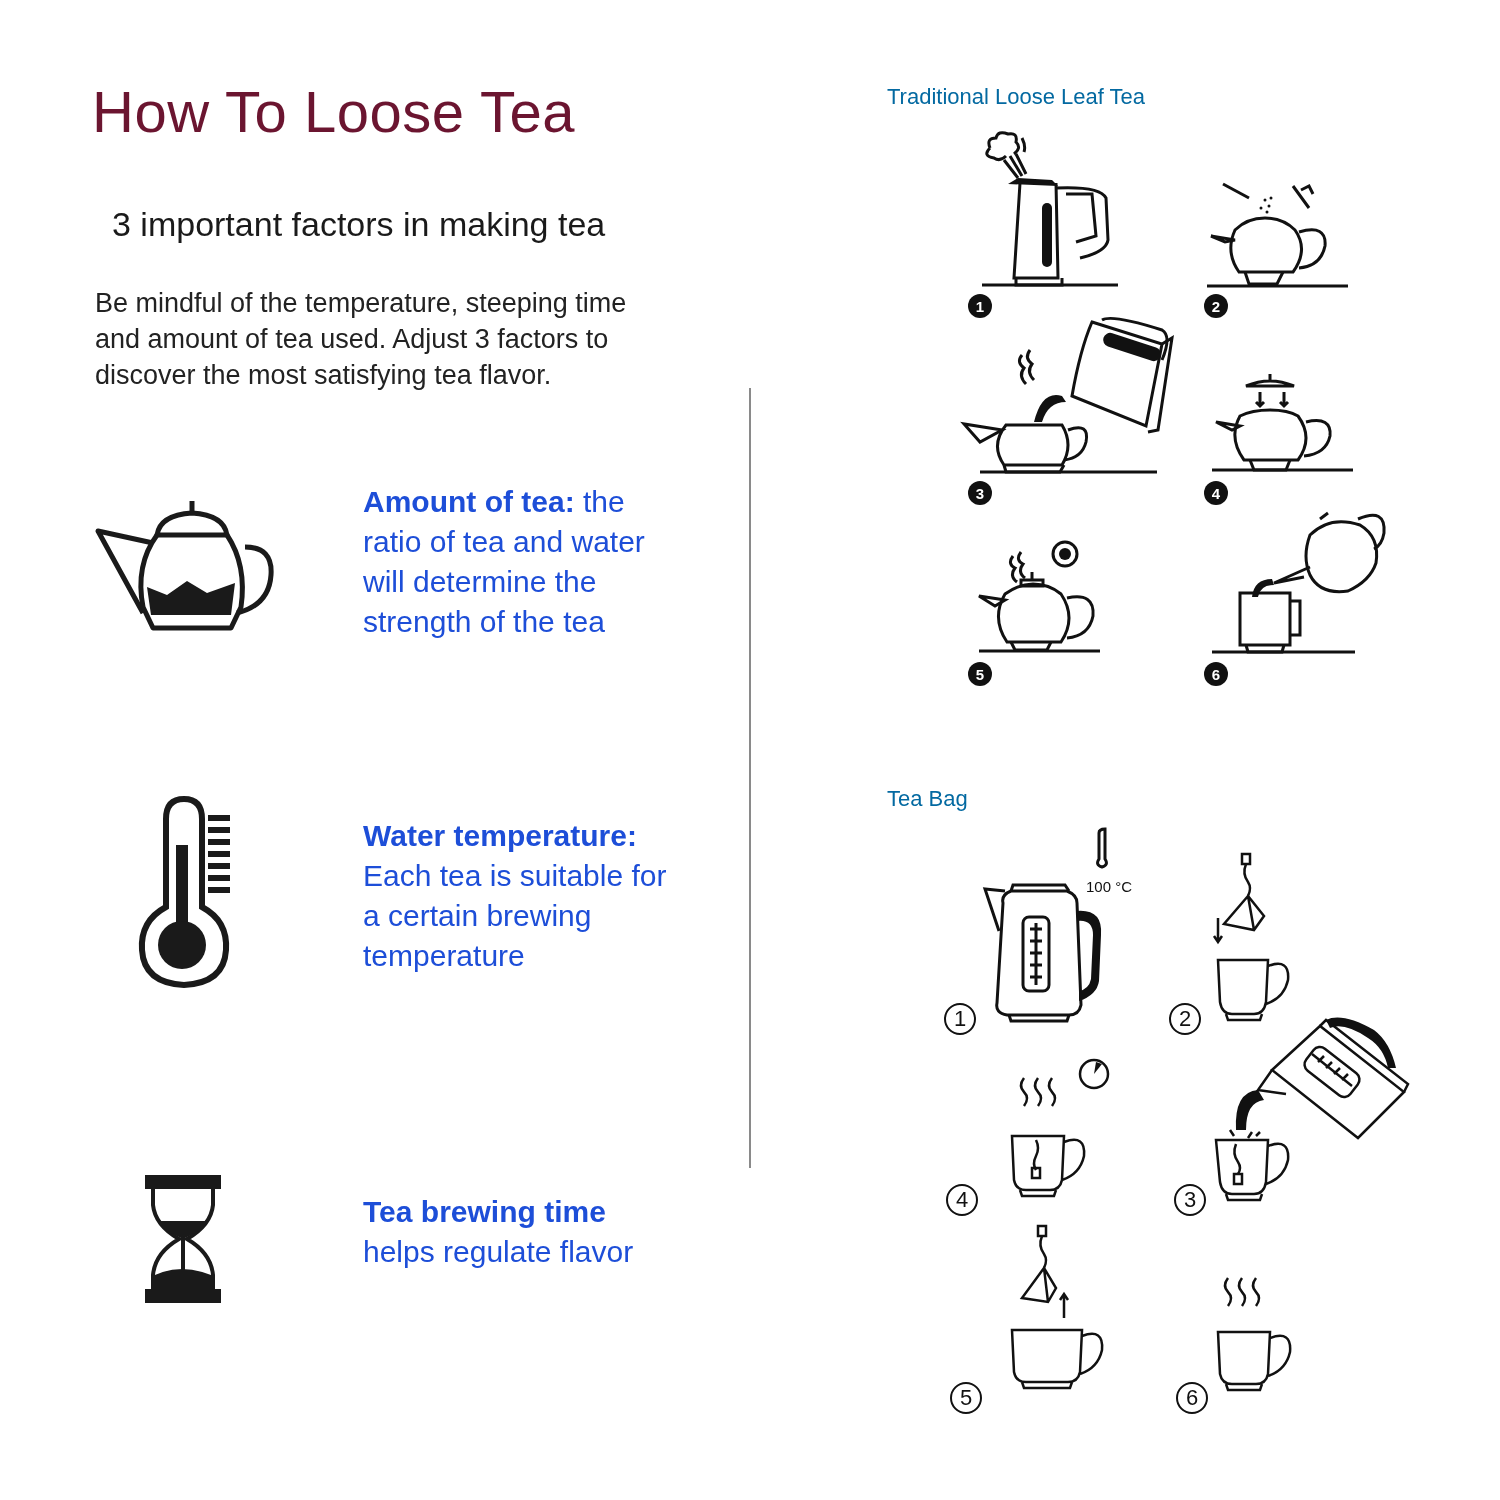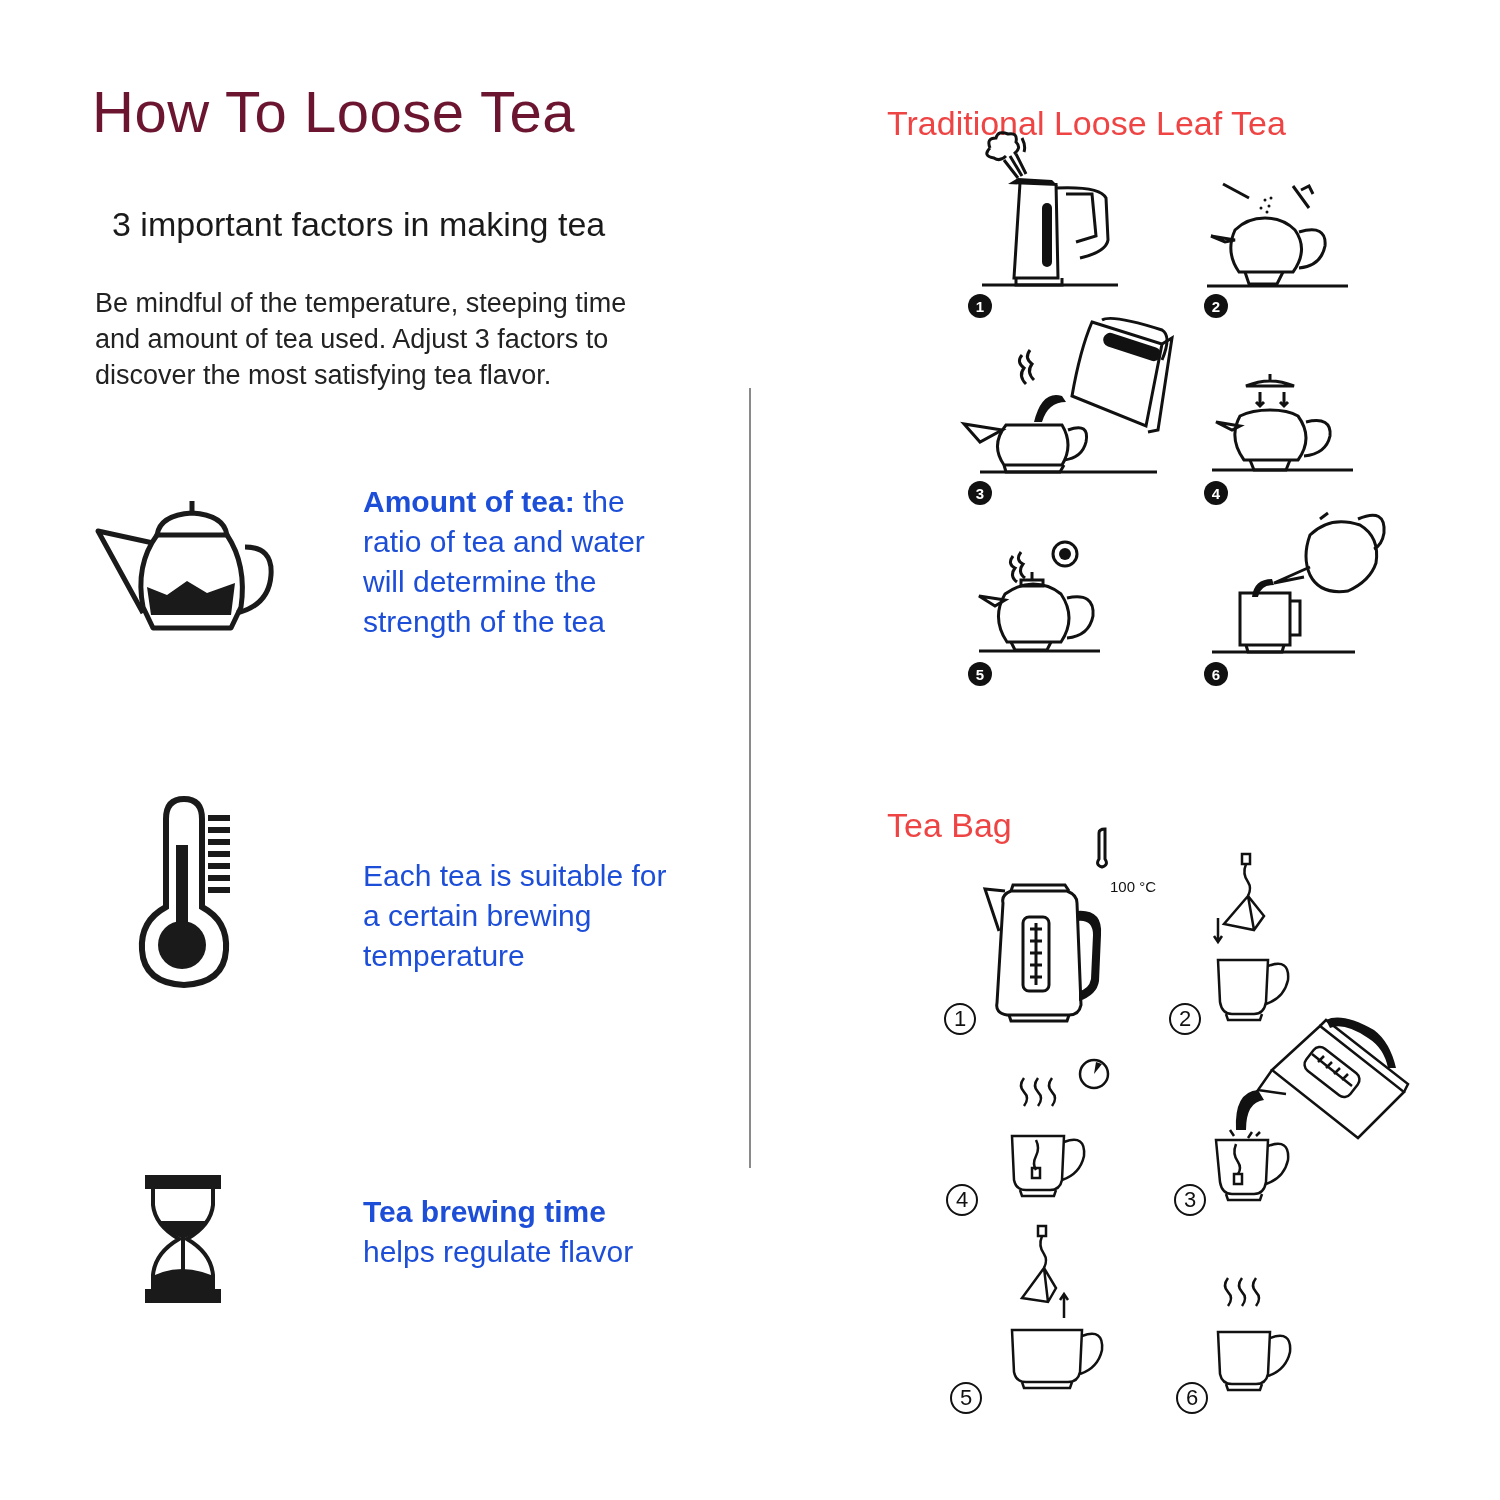--- a/index.html
+++ b/index.html
@@ -4,24 +4,24 @@
 <style>
   html, body { margin:0; padding:0; background:#ffffff; }
   body { width:1500px; height:1500px; position:relative; overflow:hidden; font-family:"Liberation Sans", sans-serif; color:#1a1a1a; }
   .abs { position:absolute; }
   .title { left:92px; top:78px; font-size:58px; font-weight:300; color:#6b1530; letter-spacing:0.5px; }
   .subtitle { left:112px; top:205px; font-size:34px; color:#1a1a1a; }
   .intro { left:95px; top:285px; width:580px; font-size:27px; line-height:36px; color:#222; font-weight:400; }
   .factor-text { left:363px; width:320px; font-size:30px; line-height:40px; color:#1d4ed8; }
   .factor-text b { font-weight:bold; }
   .divider { left:749px; top:388px; width:2px; height:780px; background:#8a8a8a; }
-  .sec-title { font-size:34px; color:#ef4444;margin-top:20px; }
+  .sec-title { font-size:22px; color:#0369a1; }
   .badge-filled { width:24px; height:24px; border-radius:50%; background:#111; color:#fff; font-size:15px; font-weight:bold; display:flex; align-items:center; justify-content:center; }
   .badge-outline { width:32px; height:32px; border-radius:50%; border:2px solid #111; color:#111; font-size:22px; display:flex; align-items:center; justify-content:center; box-sizing:border-box; }
-  .temp-label { font-size:15px; color:#111;margin-left:24px; }
+  .temp-label { font-size:15px; color:#111; }
   svg { position:absolute; overflow:visible; }
 </style>
 </head>
 <body>
 
 <div class="abs title">How To Loose Tea</div>
 <div class="abs subtitle">3 important factors in making tea</div>
 <div class="abs intro">Be mindful of the temperature, steeping time and amount of tea used. Adjust 3 factors to discover the most satisfying tea flavor.</div>
 
 <svg style="left:95px;top:495px" width="180" height="140" viewBox="0 0 180 140">
@@ -45,21 +45,21 @@
   <g fill="#1a1a1a">
     <rect x="70" y="20" width="22" height="6"></rect>
       <rect x="70" y="32" width="22" height="6"></rect>
     <rect x="70" y="44" width="22" height="6"></rect>
       <rect x="70" y="56" width="22" height="6"></rect>
     <rect x="70" y="68" width="22" height="6"></rect>
       <rect x="70" y="80" width="22" height="6"></rect>
     <rect x="70" y="92" width="22" height="6"></rect>
   </g>
 </svg>
-<div class="abs factor-text" style="top:816px"><br><span> Each tea is suitable for a certain brewing temperature</span></div>
+<div class="abs factor-text" style="top:816px"><b>Water temperature:</b><br><span> Each tea is suitable for a certain brewing temperature</span></div>
 
 <svg style="left:145px;top:1175px" width="76" height="128" viewBox="0 0 76 128">
   <rect x="0" y="0" width="76" height="14" fill="#1a1a1a"></rect>
   <rect x="0" y="114" width="76" height="14" fill="#1a1a1a"></rect>
   <path d="M8 14 L8 30 Q10 50 34 64 Q10 78 8 100 L8 114 L68 114 L68 100 Q66 78 42 64 Q66 50 68 30 L68 14" fill="none" stroke="#1a1a1a" stroke-width="4"></path>
   <path d="M14 46 L62 46 Q56 56 38 64 Q20 56 14 46 Z" fill="#1a1a1a"></path>
   <path d="M10 114 L10 100 Q36 88 66 100 L66 114 Z" fill="#1a1a1a"></path>
   <rect x="36" y="62" width="4" height="40" fill="#1a1a1a"></rect>
 </svg>
 <div class="abs factor-text" style="top:1192px;width:330px"><b style="font-weight:700">Tea brewing time</b><br><span> helps regulate flavor</span></div>

